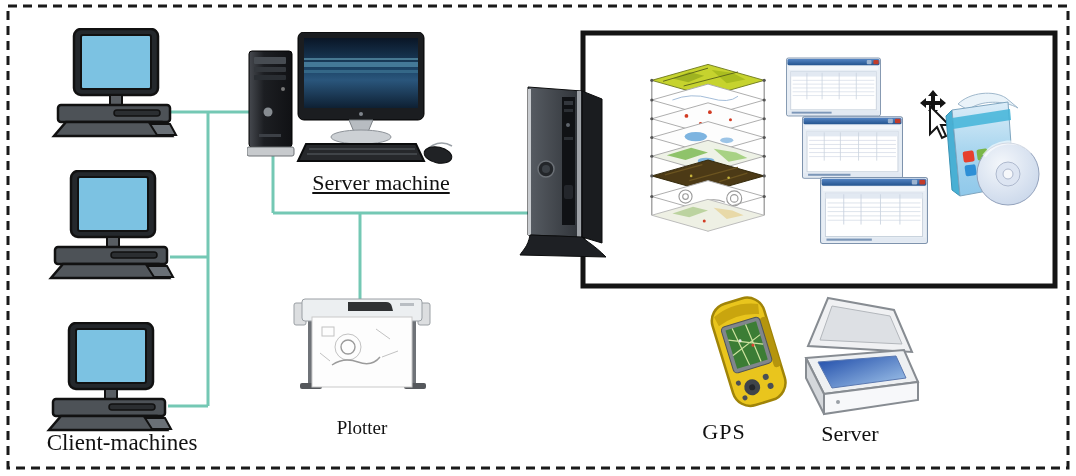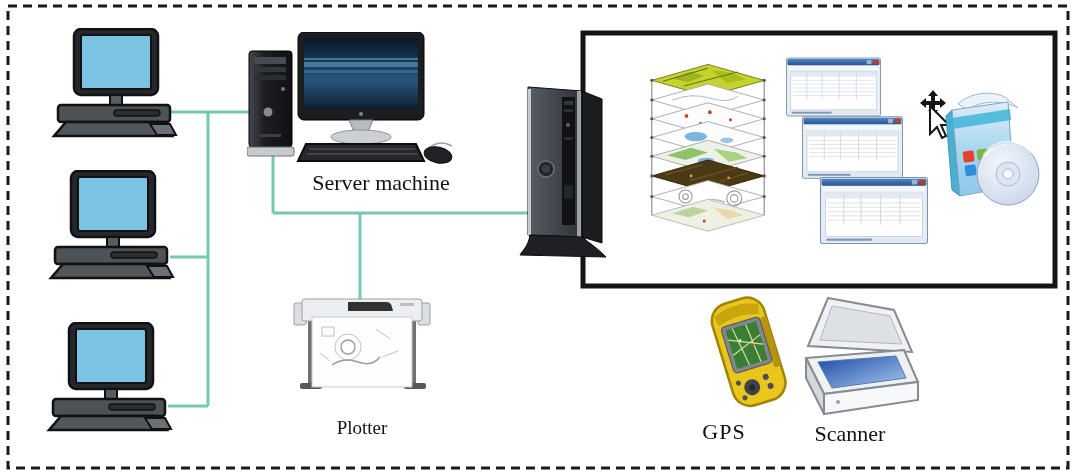--- a/index.html
+++ b/index.html
@@ -5,21 +5,21 @@
   html,body{margin:0;padding:0;background:#fff;}
   #stage{
     position:relative;width:1076px;height:476px;background:#ffffff;overflow:hidden;
     font-family:"Liberation Serif","DejaVu Serif",serif;
   }
   #gfx{position:absolute;left:0;top:0;}
   .lbl{
     position:absolute;color:#111;text-align:center;white-space:nowrap;
     font-family:"Liberation Serif","DejaVu Serif",serif;line-height:1.1;
   }
-  .lbl-server{left:291px;top:171px;width:180px;font-size:22px;}
+  .lbl-server{left:291px;top:171px;width:180px;font-size:22px;text-decoration:underline;}
   .lbl-clients{left:20px;top:430px;width:204px;font-size:23px;}
   .lbl-plotter{left:314px;top:418px;width:96px;font-size:19px;}
   .lbl-geodb{left:626px;top:238px;width:244px;font-size:22px;}
   .lbl-gps{left:688px;top:420px;width:72px;font-size:22px;letter-spacing:1px;}
   .lbl-scanner{left:794px;top:422px;width:112px;font-size:22px;}
 </style>
 </head>
 <body>
 
 <div id="stage">
@@ -290,16 +290,17 @@
     <path d="M17,2 L22,8 H19 V13 H24 V10 L30,15 L24,20 V17 H19 V22 H22 L17,28 L12,22 H15 V17 H10 V20 L4,15 L10,10 V13 H15 V8 H12 Z" fill="#151515"></path>
     <polygon points="14,18 14,46 21,39 26,50 30,48 25,37 33,37" fill="#ffffff" stroke="#151515" stroke-width="2"></polygon>
   </g>
   <use href="#sym-installer" x="936" y="88" width="106" height="120"></use>
 
   <use href="#sym-gps" x="700" y="295" width="96" height="116"></use>
   <use href="#sym-scanner" x="798" y="296" width="124" height="128"></use>
 </svg>
 
   <div class="lbl lbl-server">Server machine</div>
+  <div class="lbl lbl-clients">Client-machines</div>
   <div class="lbl lbl-plotter">Plotter</div>
   <div class="lbl lbl-gps">GPS</div>
-  <div class="lbl lbl-scanner">Scanner</div>
+  <div class="lbl lbl-scanner">Server</div>
 </div>
 
 </body></html>

